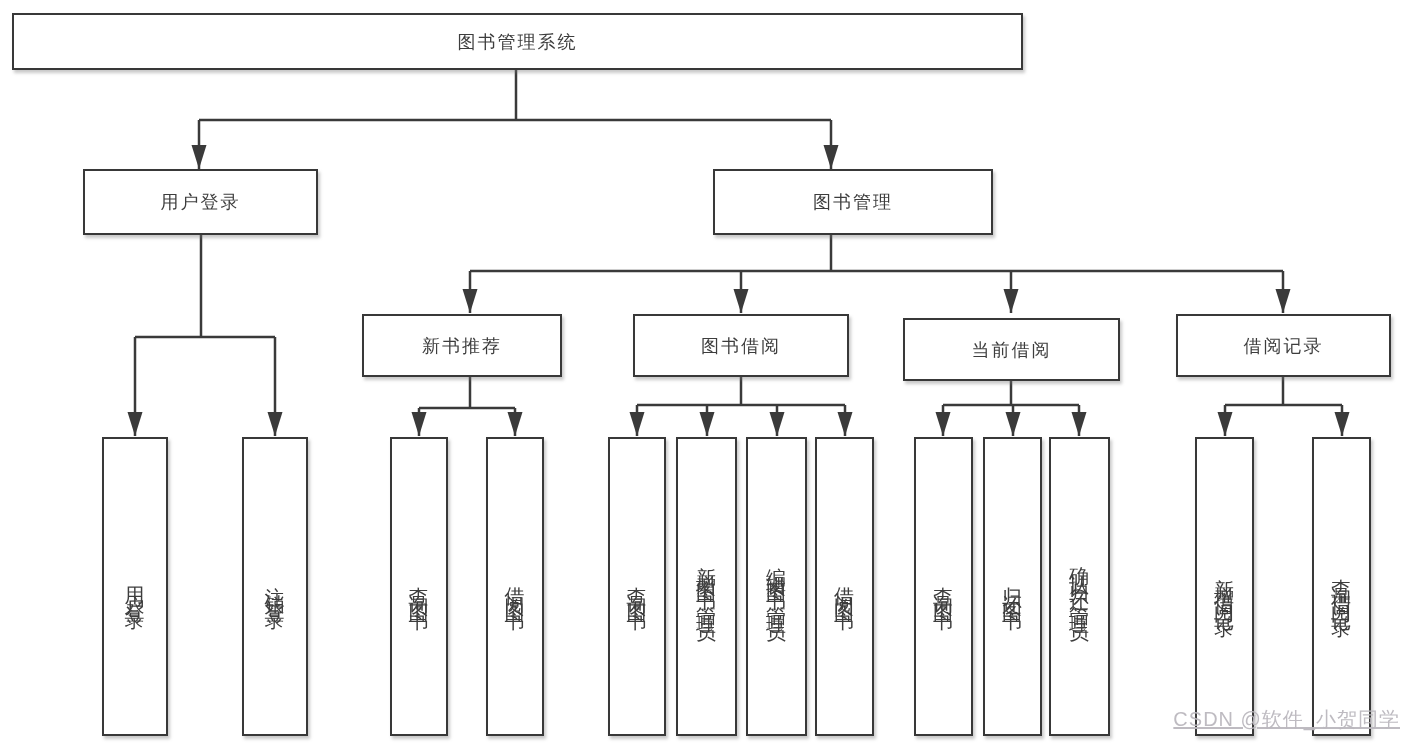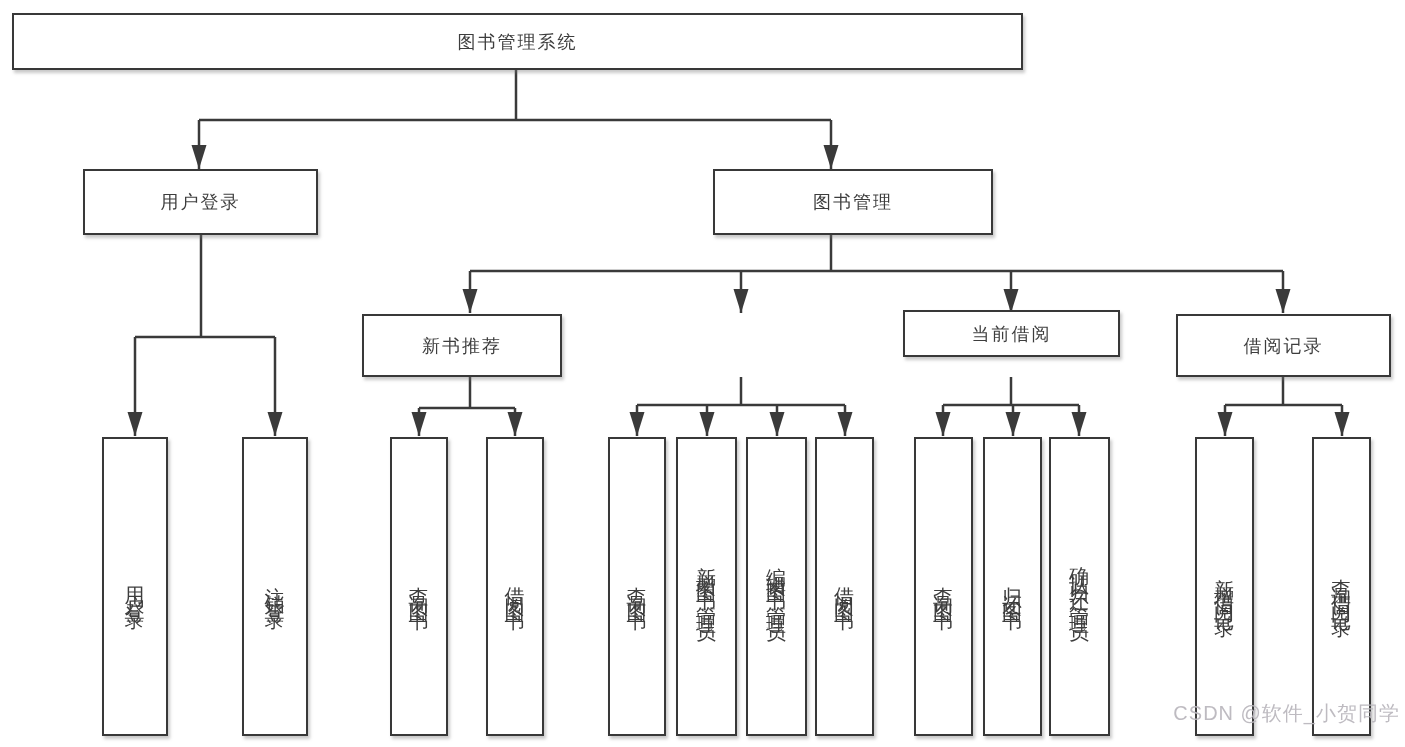--- a/index.html
+++ b/index.html
@@ -46,26 +46,27 @@
     text-orientation: mixed;
     font-size: 20px;
     letter-spacing: 8px;
     color: #3d3d3d;
     line-height: 1;
   }
 
   .watermark {
     position: absolute;
     right: 5px;
-    bottom: 20px;
+    bottom: 14px;
     font-size: 20px;
     letter-spacing: 1px;
     color: rgba(186,183,190,0.95);
     z-index: 3;
     white-space: nowrap;
+    text-decoration: underline;
   }
 </style>
 </head>
 <body>
 
 <div class="canvas">
 
   <svg class="wires" viewBox="0 0 1405 747" xmlns="http://www.w3.org/2000/svg">
     <defs>
       <marker id="arr" markerWidth="10.5" markerHeight="7" refX="9.6" refY="3" orient="auto" markerUnits="strokeWidth">
@@ -135,21 +136,24 @@
   <div class="box" style="left:83px; top:169px; width:235px; height:66px">
     <span class="hlabel">用户登录</span>
   </div>
   <div class="box" style="left:713px; top:169px; width:280px; height:66px">
     <span class="hlabel">图书管理</span>
   </div>
 
   <div class="box" style="left:362px; top:314px; width:200px; height:63px">
     <span class="hlabel">新书推荐</span>
   </div>
-  <div class="box" style="left:903px; top:310px; width:217px; height:47px">
+  <div class="box" style="left:633px; top:314px; width:216px; height:63px">
+    <span class="hlabel">图书借阅</span>
+  </div>
+  <div class="box" style="left:903px; top:318px; width:217px; height:63px">
     <span class="hlabel">当前借阅</span>
   </div>
   <div class="box" style="left:1176px; top:314px; width:215px; height:63px">
     <span class="hlabel">借阅记录</span>
   </div>
 
   <div class="box vbox" style="left:102px; width:66px">
     <span class="vlabel">用户登录</span>
   </div>
   <div class="box vbox" style="left:242px; width:66px">

